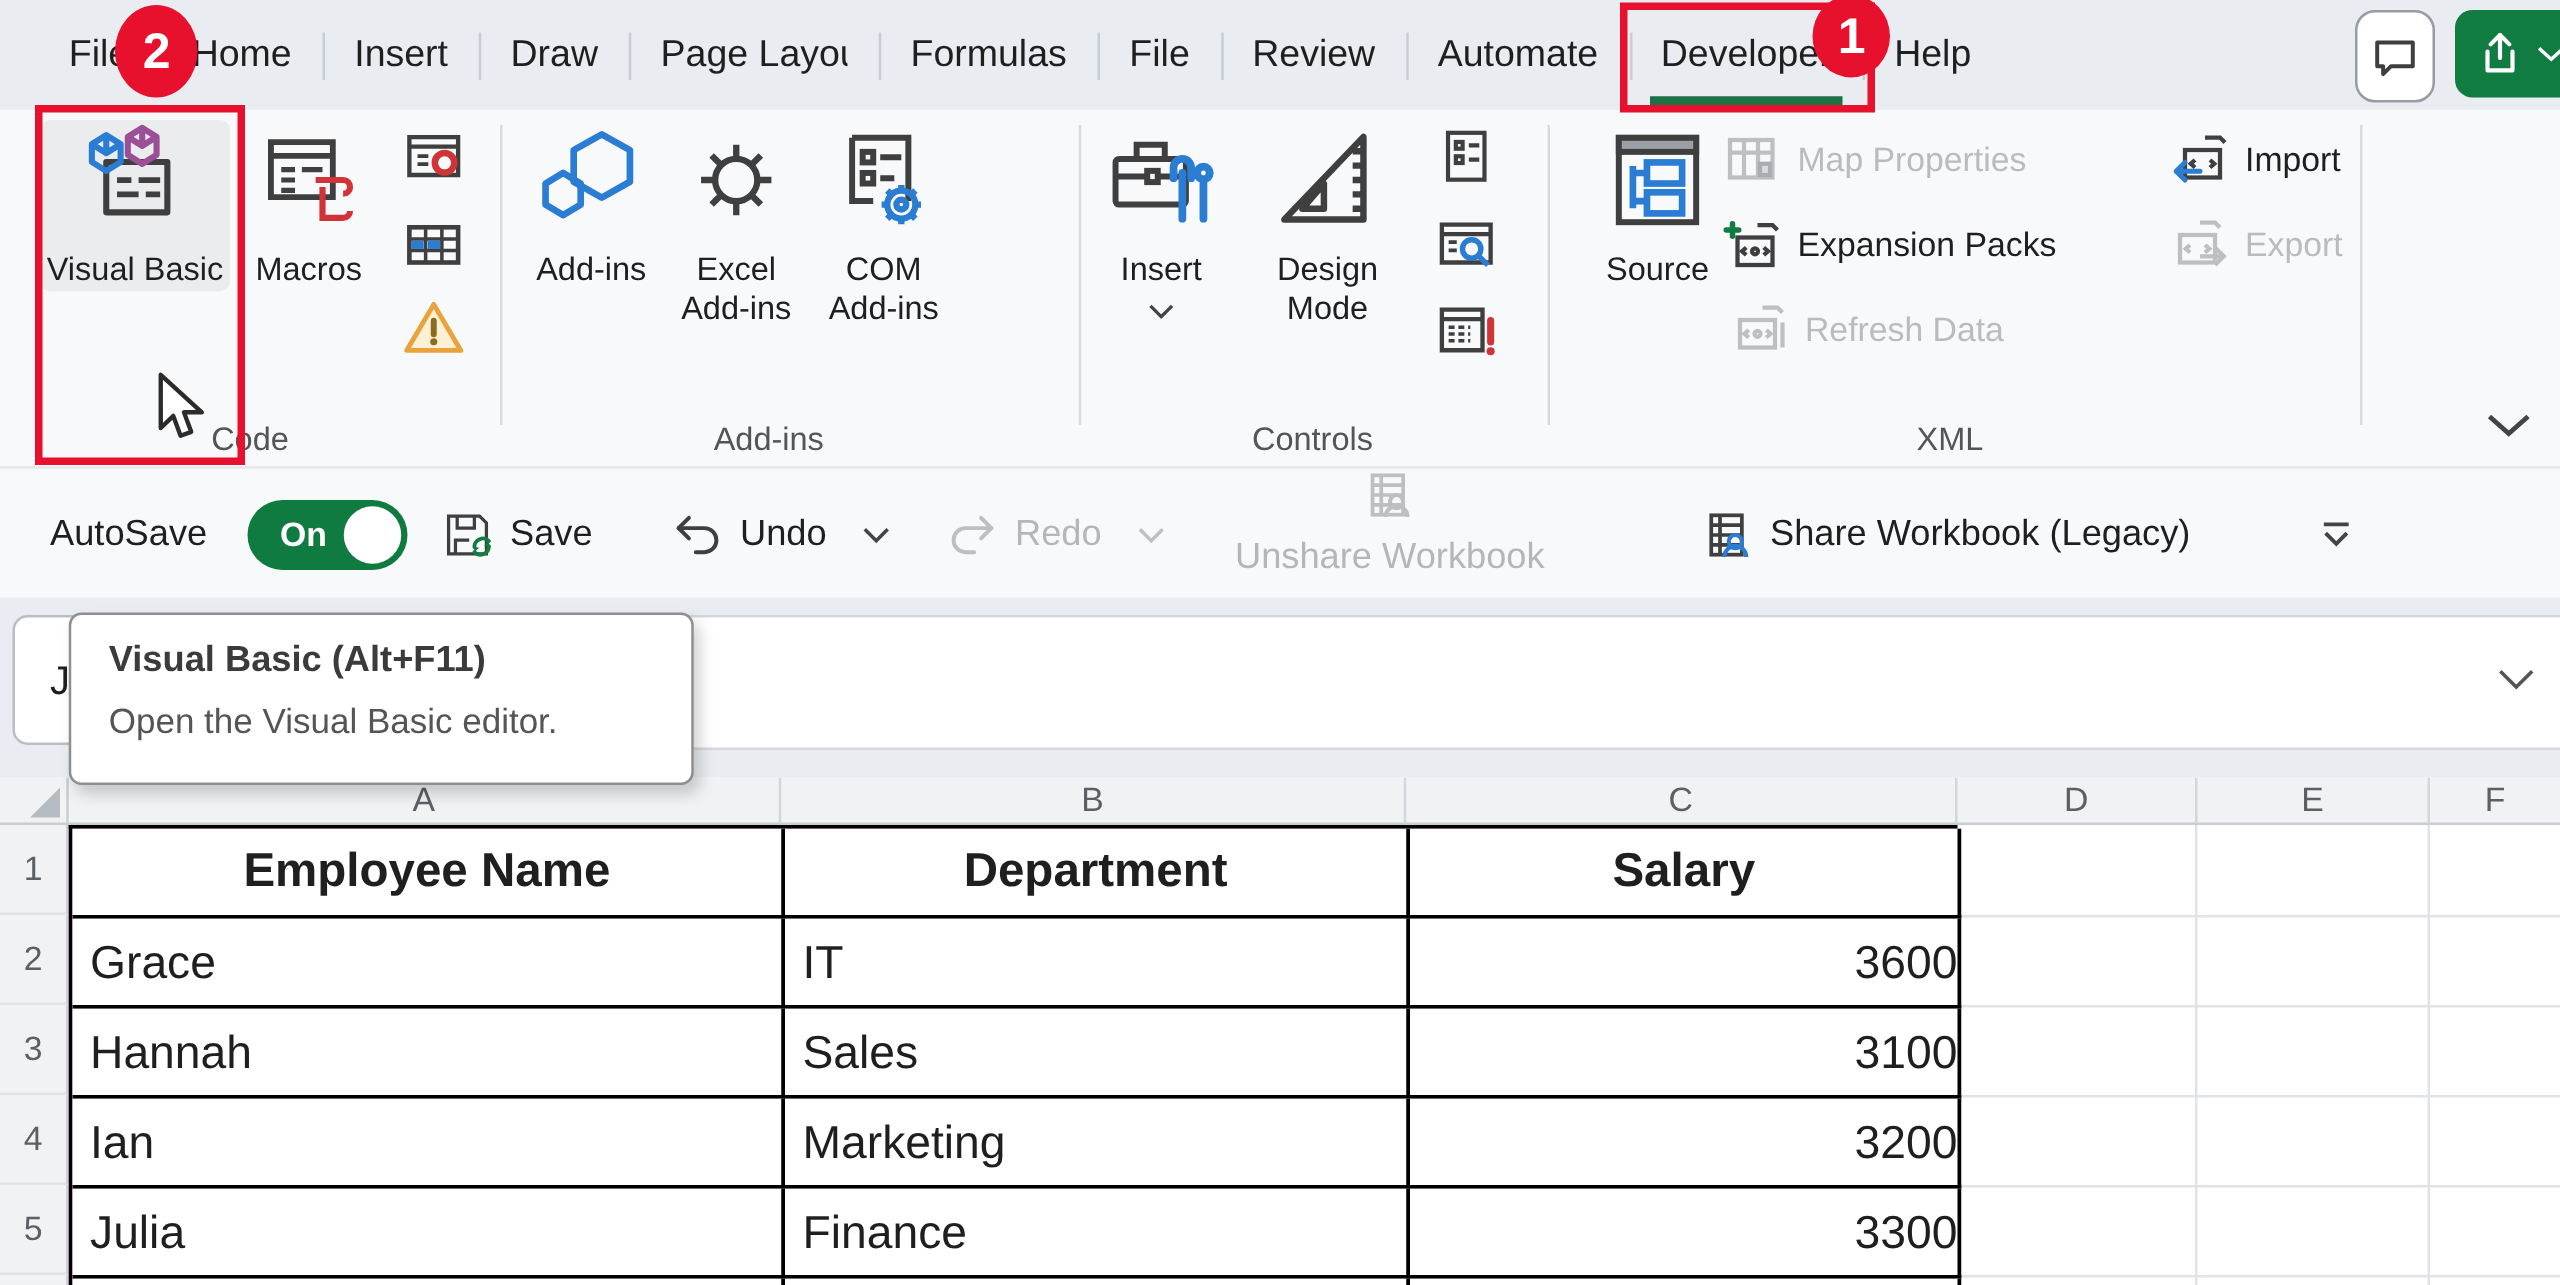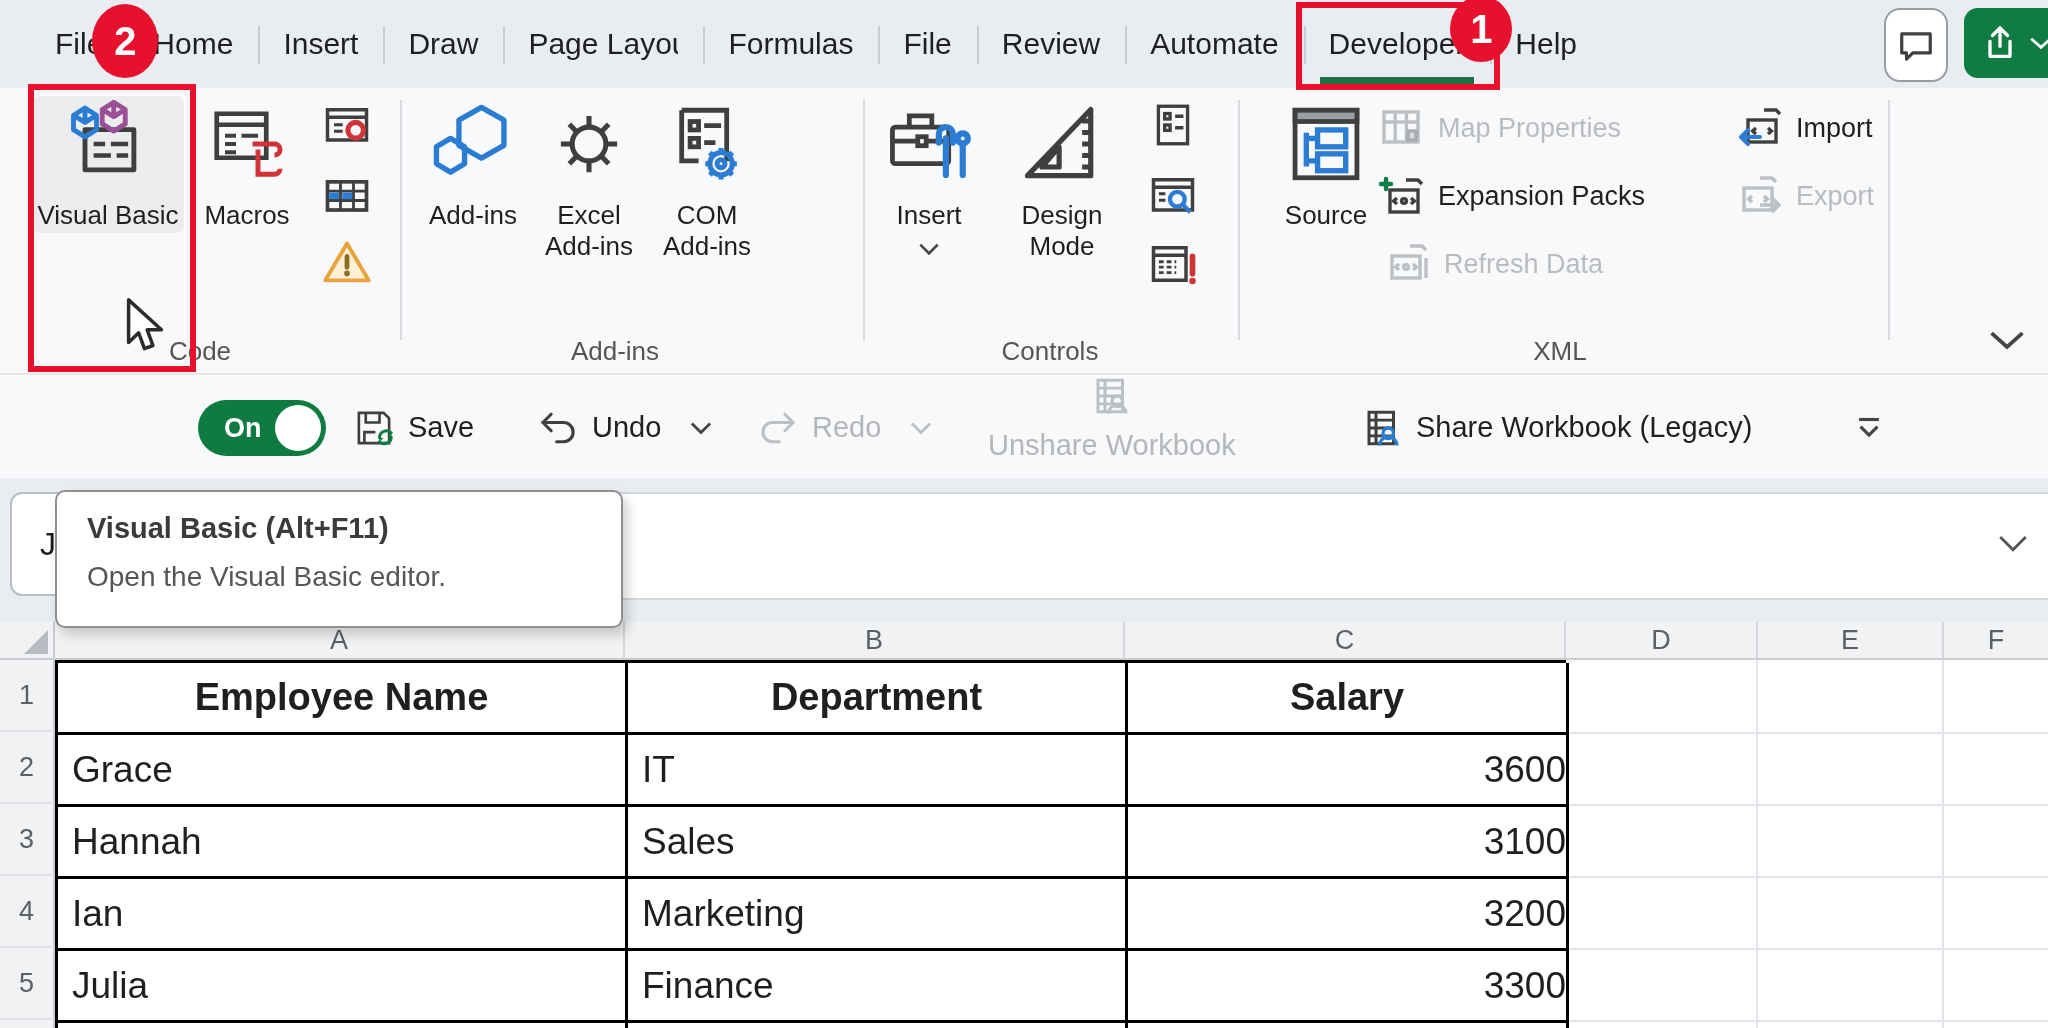--- a/index.html
+++ b/index.html
@@ -73,21 +73,21 @@
        border-top:3px solid #000;border-left:3px solid #000;box-sizing:border-box;background:#f9a8d4;}
   .tc{border-right:3px solid #000;border-bottom:3px solid #000;box-sizing:border-box;display:flex;align-items:center;
       font-size:37px;overflow:hidden;background:#fff;}
   .tc.hd{font-weight:700;justify-content:center;font-size:38px;}
   .tc.txt{padding-left:14px;}
   .tc.num{justify-content:flex-end;padding-right:0;}
   .tc.part{border-bottom:none;}
 
   
   .vb-redbox{position:absolute;left:28px;top:84px;width:168px;height:288px;border:6px solid #e8112d;box-sizing:border-box;z-index:70;}
-  .tooltip{position:absolute;left:55px;top:490px;width:568px;height:138px;background:#fff;border:2px solid #8f8f8f;border-radius:10px;
+  .tooltip{position:absolute;left:55px;top:490px;width:500px;height:138px;background:#fff;border:2px solid #8f8f8f;border-radius:10px;
            box-shadow:5px 7px 12px rgba(0,0,0,.18);box-sizing:border-box;padding:20px 30px;z-index:80;}
   .tooltip .tt1{font-size:29px;font-weight:700;color:#3b3b3b;margin-bottom:16px;}
   .tooltip .tt2{font-size:28px;color:#555;}
   .cursor{position:absolute;left:120px;top:296px;z-index:90;}
 </style>
 </head>
 <body>
 
 <div id="screen">
 
@@ -406,20 +406,23 @@
     <div class="vdiv" style="left:1888px;"></div>
 
     <div class="abs collapse-chev">
       <svg width="42" height="24" viewBox="0 0 24 14">
           <polyline points="3,3 12,11 21,3" fill="none" stroke="#444" stroke-width="2.2"></polyline>
         </svg>
     </div>
   </div>
 
   <div class="qat">
+    <div class="qitem" style="left:40px;">
+        <span>AutoSave</span>
+      </div>
     <div class="toggle">
       <span>On</span>
       <span class="knob"></span>
     </div>
     <div class="qitem" style="left:352px;">
       <svg width="44" height="44" viewBox="0 0 32 32">
         <g fill="none" stroke="#3f3f3f" stroke-width="1.9">
             <path d="M5 5h18l4 4v18H5z"></path>
             <path d="M10 5v7h10V5"></path>
             <path d="M9 27v-8h8"></path>

